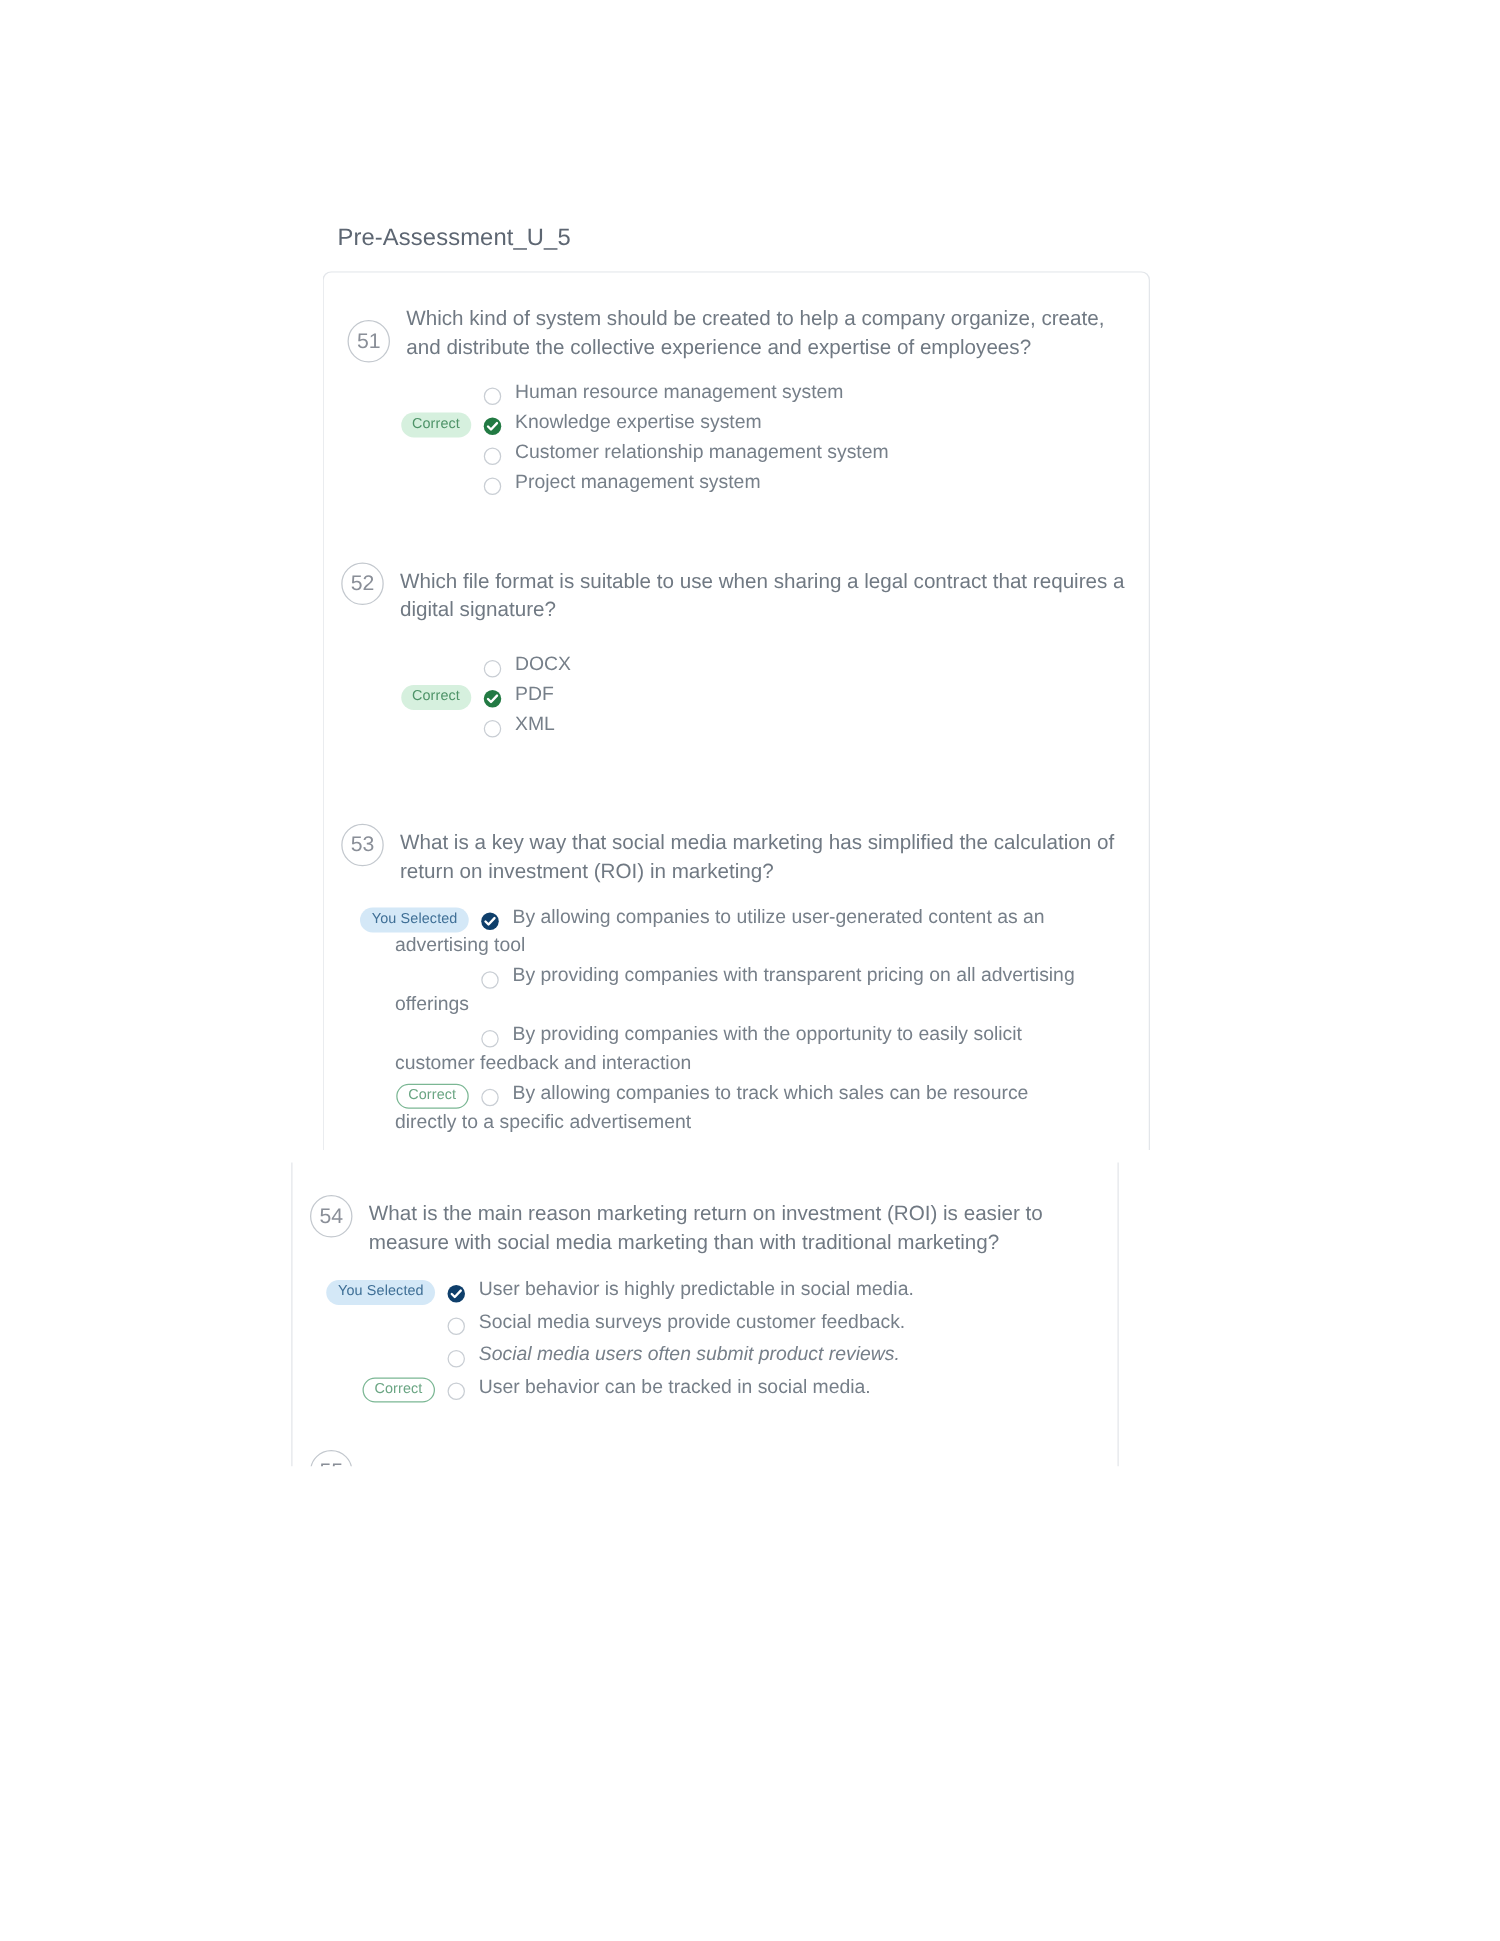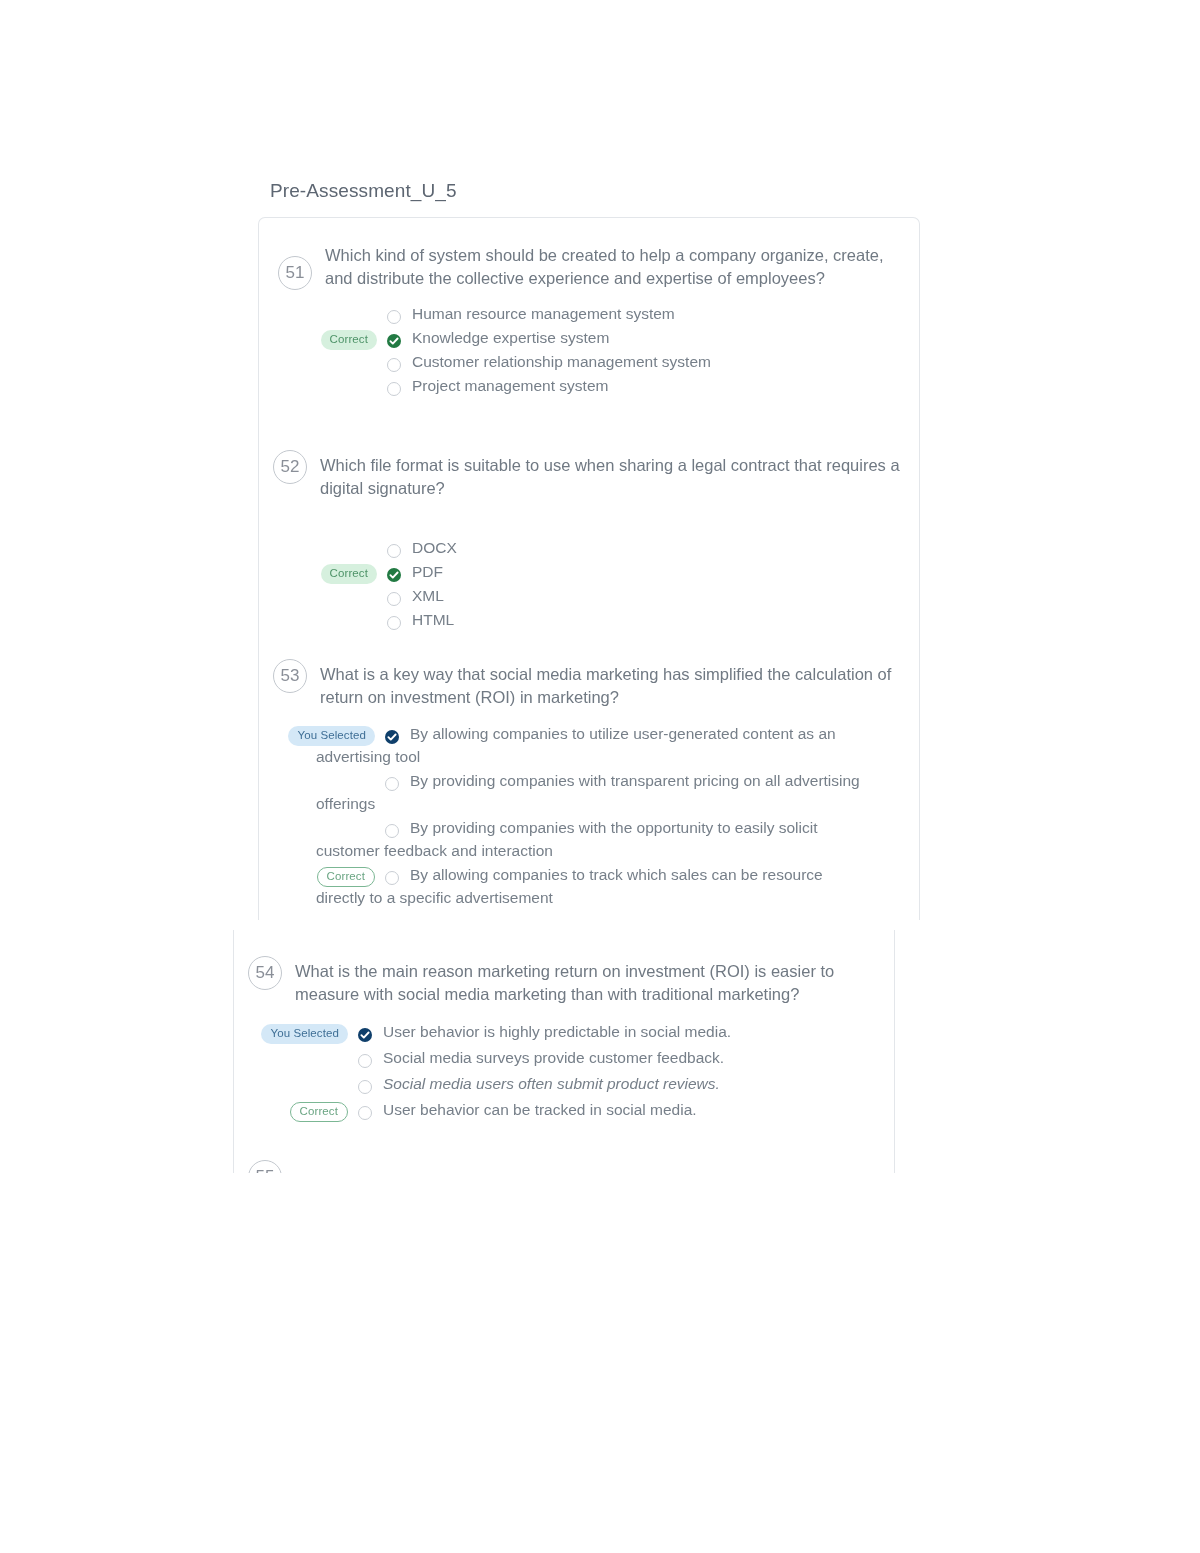--- a/index.html
+++ b/index.html
@@ -199,21 +199,21 @@
       <div class="mark mark-empty"></div>
       <div class="opt-label">Project management system</div>
     </div>
   </div>
 
   <div class="q" style="left:273px; top:454px; width:640px;">
     <div class="q-num">52</div>
     <div class="q-text" style="width:600px;">Which file format is suitable to use when sharing a legal contract that requires a digital signature?</div>
   </div>
 
-  <div class="options" style="left:295px; top:536px; width:600px;">
+  <div class="options" style="left:295px; top:520px; width:600px;">
     <div class="opt">
       <div class="opt-badge"></div>
       <div class="mark mark-empty"></div>
       <div class="opt-label">DOCX</div>
     </div>
     <div class="opt">
       <div class="opt-badge">
         <span class="badge badge-correct-solid">Correct</span>
       </div>
       <div class="mark mark-check-green">
@@ -221,25 +221,20 @@
             <path d="M3.4 7.2 L5.8 9.6 L10.6 4.5" stroke="#ffffff" stroke-width="1.9" fill="none" stroke-linecap="round" stroke-linejoin="round"></path>
           </svg>
       </div>
       <div class="opt-label">PDF</div>
     </div>
     <div class="opt">
       <div class="opt-badge"></div>
       <div class="mark mark-empty"></div>
       <div class="opt-label">XML</div>
     </div>
-    <div class="opt">
-      <div class="opt-badge"></div>
-      <div class="mark mark-empty"></div>
-      <div class="opt-label">HTML</div>
-    </div>
   </div>
 
   <div class="q" style="left:273px; top:663px; width:640px;">
     <div class="q-num">53</div>
     <div class="q-text" style="width:595px;">What is a key way that social media marketing has simplified the calculation of return on investment (ROI) in marketing?</div>
   </div>
 
   <div class="options" style="left:285px; top:722px; width:615px;">
 
     <div class="opt">

